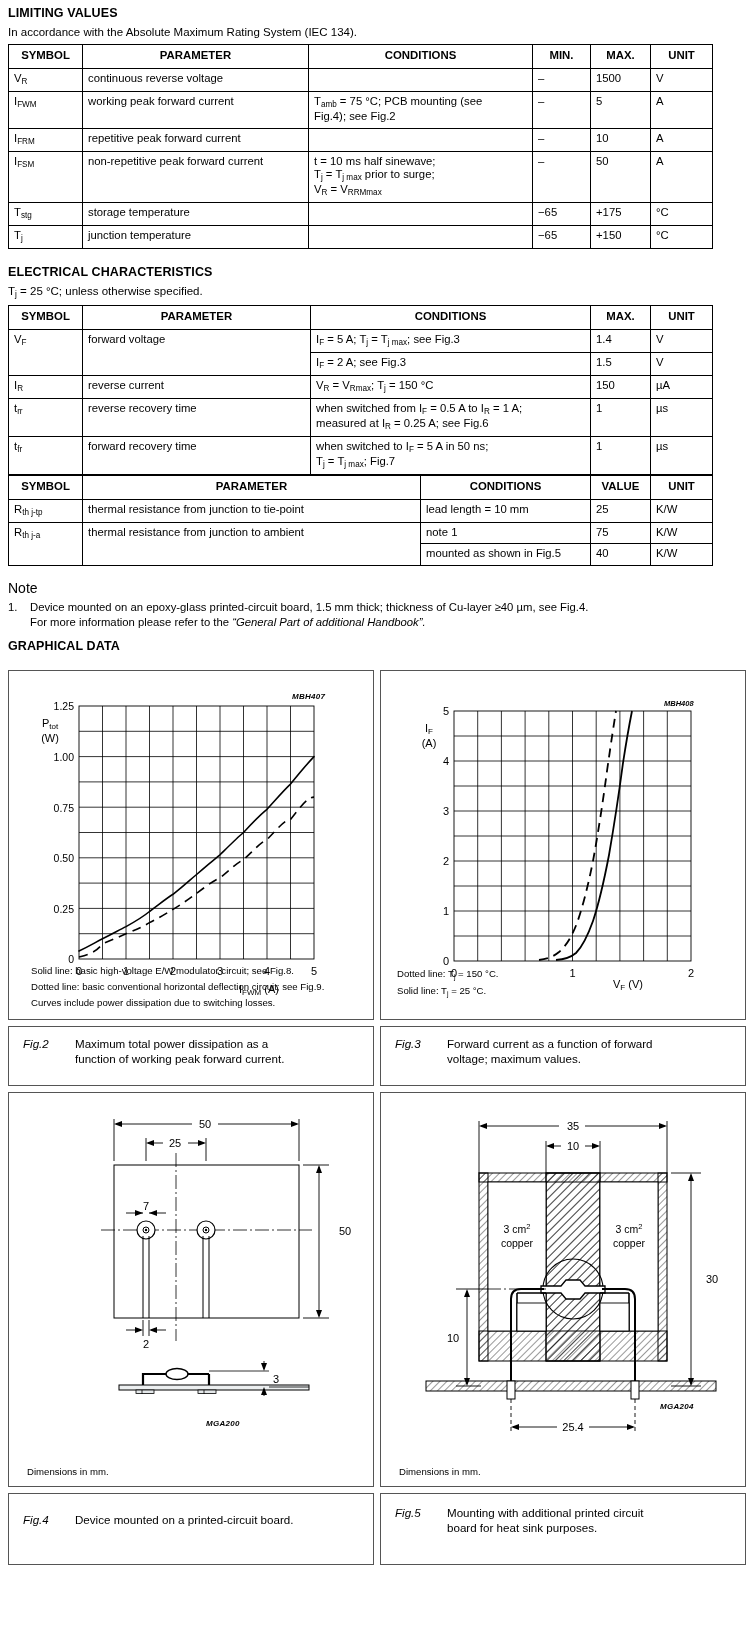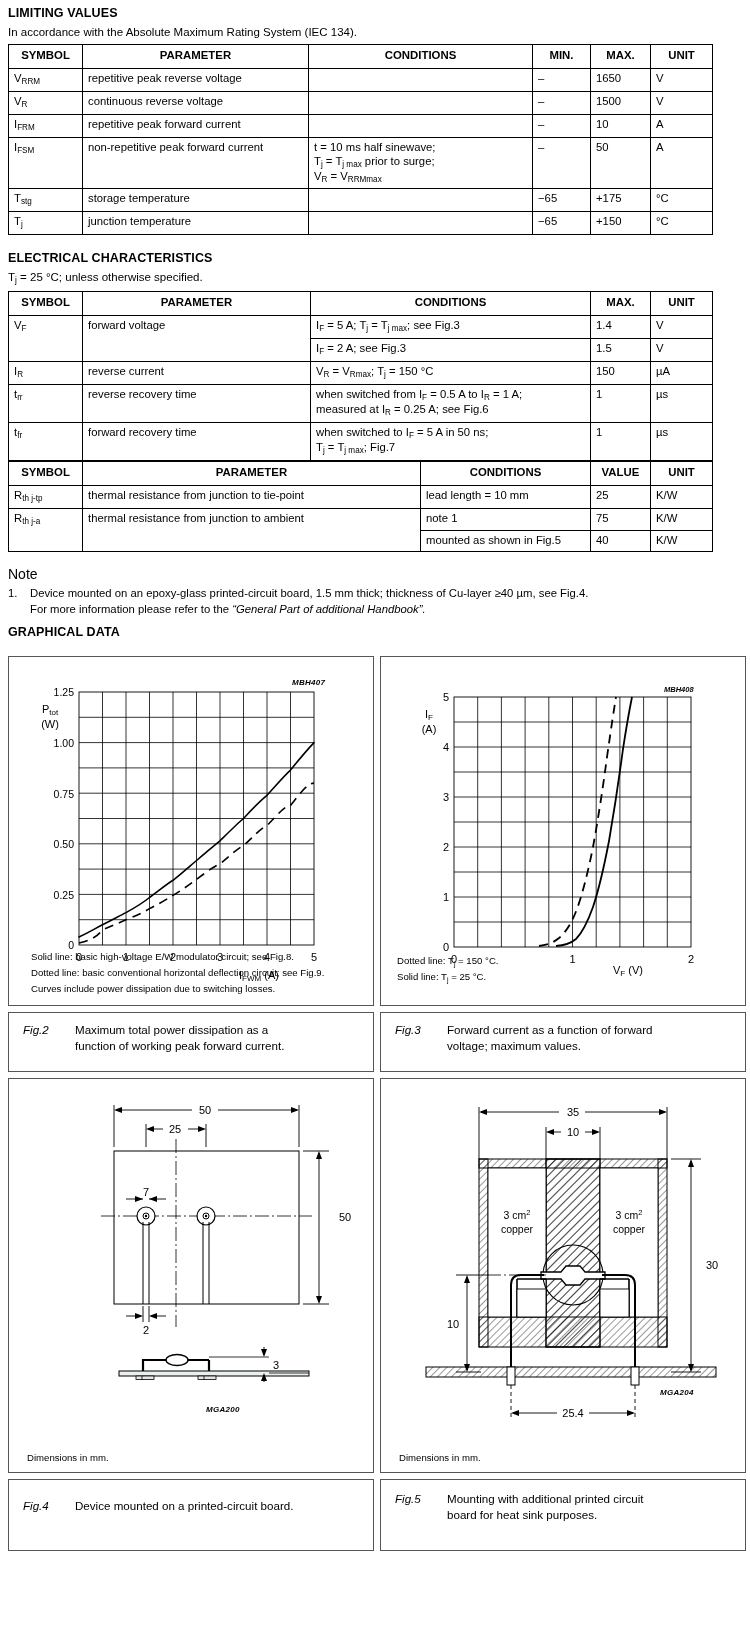--- a/index.html
+++ b/index.html
@@ -158,34 +158,37 @@
         <th class="th-left">SYMBOL</th>
         <th>PARAMETER</th>
         <th>CONDITIONS</th>
         <th>MIN.</th>
         <th>MAX.</th>
         <th class="th-left">UNIT</th>
       </tr>
     </thead>
     <tbody>
       <tr>
-        <td><span>V</span><sub>RRM</sub></td>
-        <td>repetitive peak reverse voltage</td>
-        <td></td>
-        <td class="num">–</td>
-        <td class="num">1650</td>
-        <td>V</td>
-      </tr>
-      <tr>
         <td><span>V</span><sub>R</sub></td>
         <td>continuous reverse voltage</td>
         <td></td>
         <td class="num">–</td>
         <td class="num">1500</td>
         <td>V</td>
+      </tr>
+      <tr>
+        <td><span>I</span><sub>FWM</sub></td>
+        <td>working peak forward current</td>
+        <td>
+          <div><span>T</span><sub>amb</sub><span> = 75 °C; PCB mounting (see</span></div>
+          <div>Fig.4); see Fig.2</div>
+        </td>
+        <td class="num">–</td>
+        <td class="num">5</td>
+        <td>A</td>
       </tr>
       <tr>
         <td><span>I</span><sub>FRM</sub></td>
         <td>repetitive peak forward current</td>
         <td></td>
         <td class="num">–</td>
         <td class="num">10</td>
         <td>A</td>
       </tr>
       <tr>

